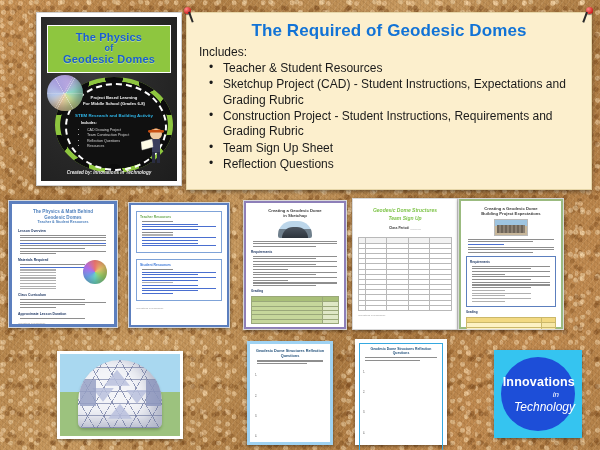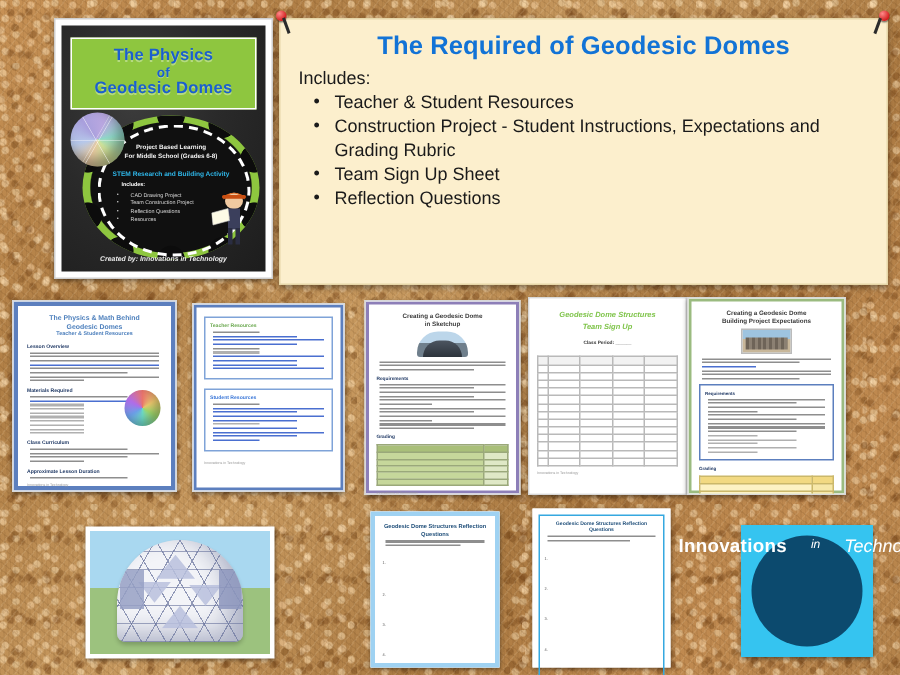--- a/index.html
+++ b/index.html
@@ -284,22 +284,22 @@
   .qline{display:flex;gap:1.5px;align-items:center;margin:2.4px 0;}
   .qnum{font-size:2.6px;color:#555;}
   .qbars{flex:1;}
 
   .logo{
     position:absolute;left:494px;top:350px;width:88px;height:88px;
     background:#35c4f0;box-shadow:0 1px 3px rgba(0,0,0,.45);
     display:flex;align-items:center;justify-content:center;
   }
   .logo-circle{
-    width:74px;height:74px;border-radius:50%;background:#0c4a6e;
-    display:flex;flex-direction:row;align-items:flex-start;justify-content:center;
+    width:74px;height:74px;border-radius:50%;background:#1d4ed8;
+    display:flex;flex-direction:column;align-items:flex-end;justify-content:center;
     color:#ffffff;
   }
   .logo-circle .l1{font-size:12.5px;font-weight:bold;letter-spacing:.2px;}
   .logo-circle .l2{font-size:8px;font-style:italic;margin:1px 16px;}
   .logo-circle .l3{font-size:12px;font-style:italic;}
   .footnote{font-size:2.4px;color:#999;margin-top:3px;}
 </style>
 </head>
 <body>
 
@@ -358,21 +358,22 @@
     </div>
     <div class="pin right" style="right:-4px;top:-6px;">
       <div class="head"></div>
       <div class="needle"></div>
     </div>
 
     <h1>The Required of Geodesic Domes</h1>
     <div class="includes">Includes:</div>
     <ul>
       <li>Teacher &amp; Student Resources</li>
-      <li>Construction Project - Student Instructions, Expectations and Grading Rubric</li>
+      <li>Sketchup Project (CAD) - Student Instructions, Expectations and Grading Rubric</li>
+      <li>Construction Project - Student Instructions, Requirements and Grading Rubric</li>
       <li>Team Sign Up Sheet</li>
       <li>Reflection Questions</li>
     </ul>
   </div>
 
   <div class="thumb" id="thumb1">
     <div class="doc">
       <div class="doc-title">
         <div>The Physics &amp; Math Behind</div>
         <div>Geodesic Domes</div>

